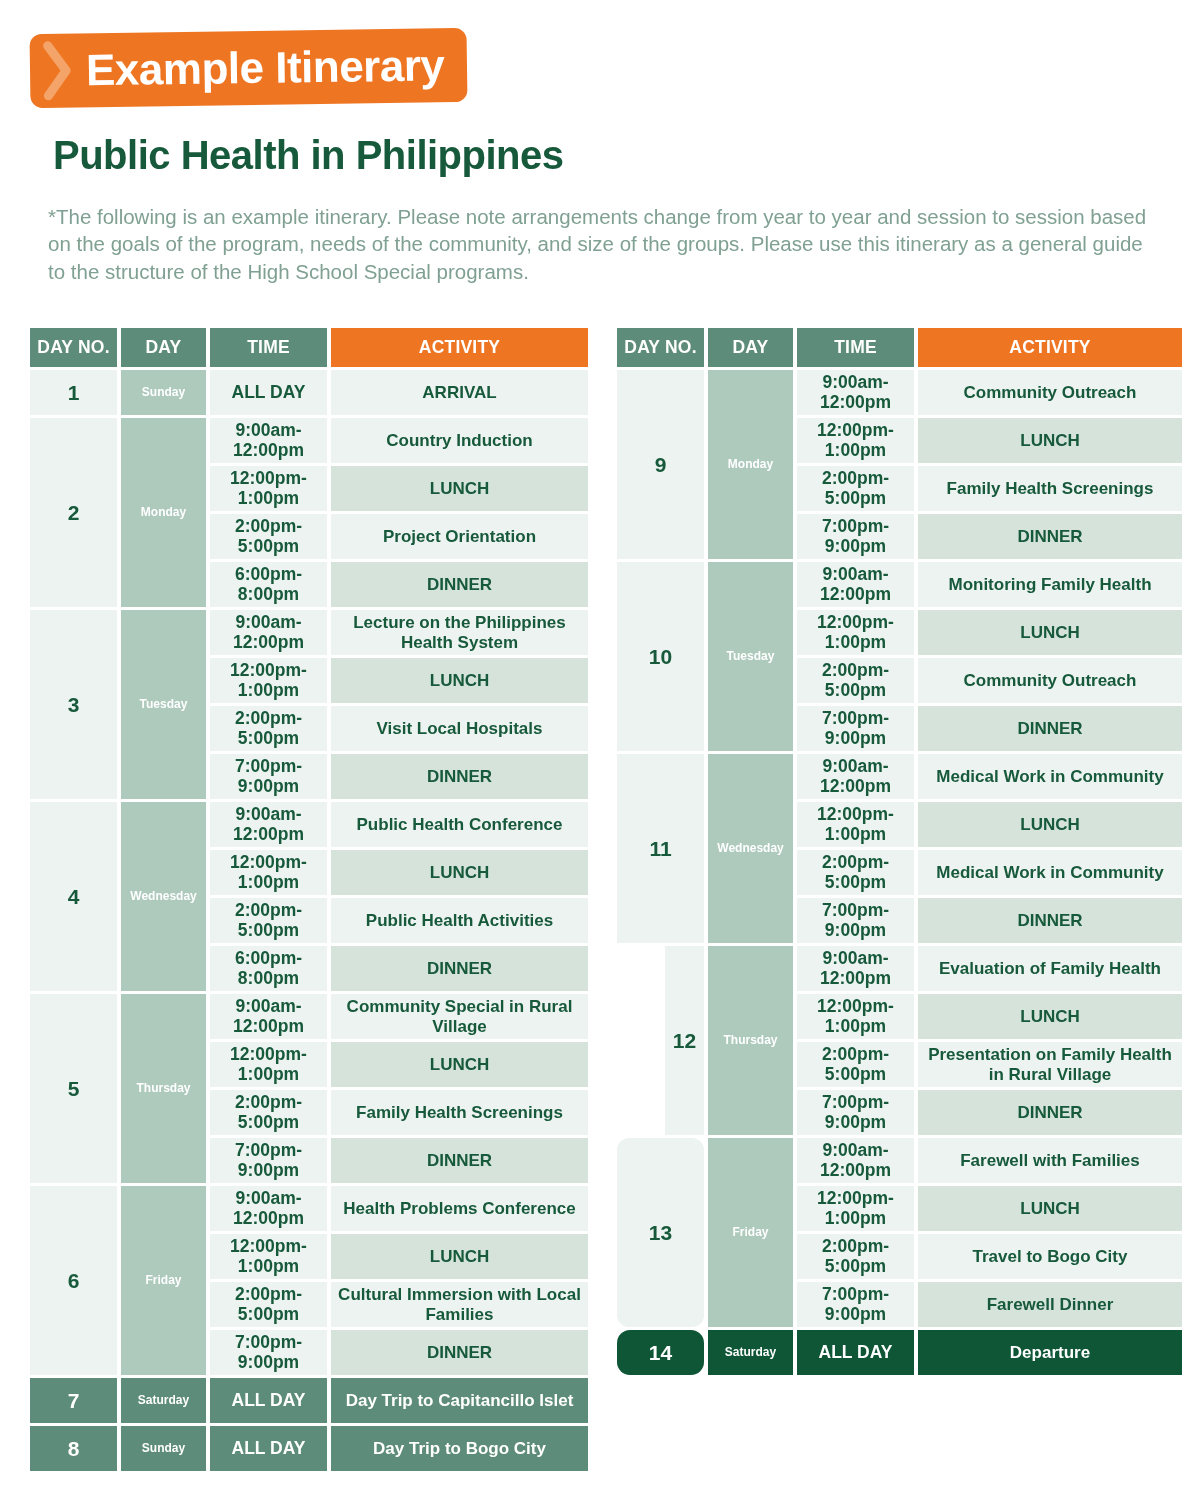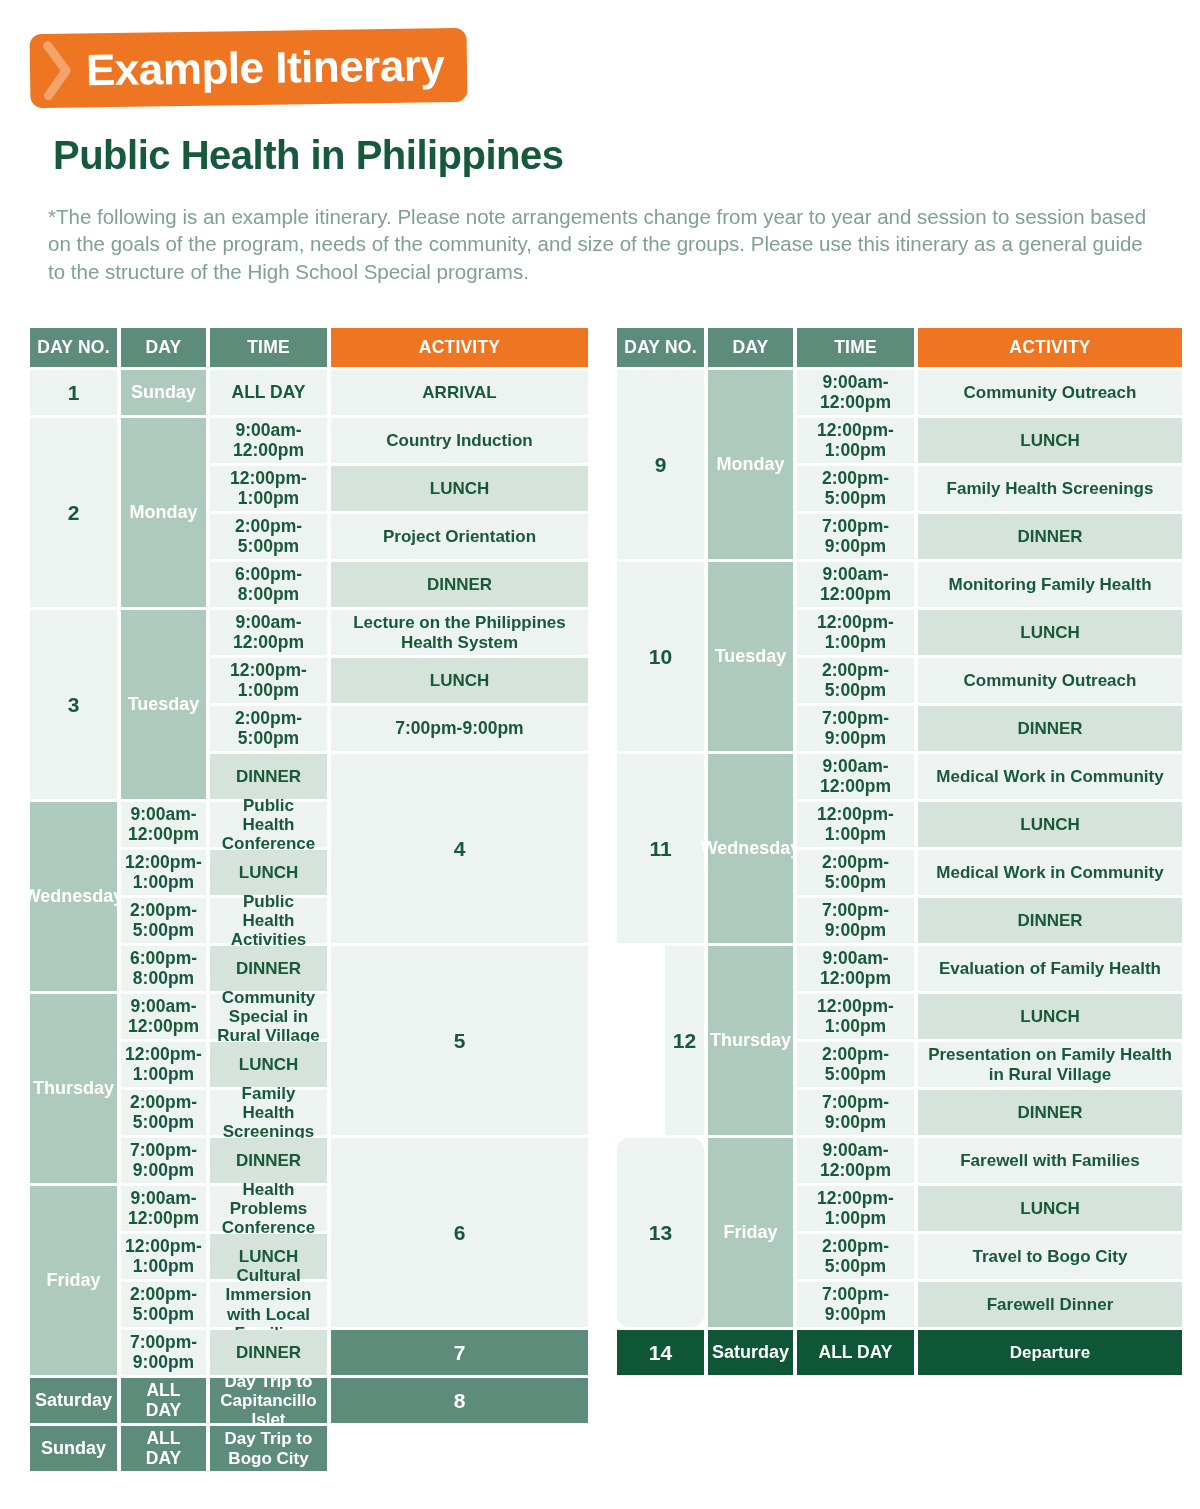--- a/index.html
+++ b/index.html
@@ -60,21 +60,21 @@
   .hcell.orange { background:var(--orange); }
 
   .cell {
     display:flex; align-items:center; justify-content:center;
     text-align:center;
     font-weight:bold; font-size:17px; line-height:1.12;
     color:var(--text-green);
     padding:2px 6px;
   }
   .cell.dayno { background:var(--cell-light); font-size:21px; font-weight:600; }
-  .cell.dayname { background:var(--sage-mid); color:#ffffff; font-size:18px; }
+  .cell.dayname { background:var(--sage-mid); color:#ffffff; font-size:12px; }
   .cell.time { background:var(--cell-light); font-size:17.5px; }
   .cell.activity { background:var(--cell-light); }
   .cell.activity.tint { background:var(--cell-tint); }
 
   .v-sage.cell, .v-sage.cell.dayno, .v-sage.cell.dayname,
   .v-sage.cell.time, .v-sage.cell.activity {
     background:var(--sage-dark); color:#ffffff;
   }
   .v-dark.cell, .v-dark.cell.dayno, .v-dark.cell.dayname,
   .v-dark.cell.time, .v-dark.cell.activity {
@@ -116,20 +116,21 @@
       <div class="cell activity v-normal">Project Orientation</div>
       <div class="cell time v-normal">6:00pm-8:00pm</div>
       <div class="cell activity v-normal tint">DINNER</div>
       <div class="cell dayno v-normal" style="grid-row: span 4;">3</div>
       <div class="cell dayname v-normal" style="grid-row: span 4;">Tuesday</div>
       <div class="cell time v-normal">9:00am-12:00pm</div>
       <div class="cell activity v-normal">Lecture on the Philippines Health System</div>
       <div class="cell time v-normal">12:00pm-1:00pm</div>
       <div class="cell activity v-normal tint">LUNCH</div>
       <div class="cell time v-normal">2:00pm-5:00pm</div>
+      <div class="cell activity v-normal">Visit Local Hospitals</div>
       <div class="cell time v-normal">7:00pm-9:00pm</div>
       <div class="cell activity v-normal tint">DINNER</div>
       <div class="cell dayno v-normal" style="grid-row: span 4;">4</div>
       <div class="cell dayname v-normal" style="grid-row: span 4;">Wednesday</div>
       <div class="cell time v-normal">9:00am-12:00pm</div>
       <div class="cell activity v-normal">Public Health Conference</div>
       <div class="cell time v-normal">12:00pm-1:00pm</div>
       <div class="cell activity v-normal tint">LUNCH</div>
       <div class="cell time v-normal">2:00pm-5:00pm</div>
       <div class="cell activity v-normal">Public Health Activities</div>
@@ -212,19 +213,19 @@
       <div class="cell dayno v-normal" style="grid-row: span 4; border-radius: 12px;">13</div>
       <div class="cell dayname v-normal" style="grid-row: span 4;">Friday</div>
       <div class="cell time v-normal">9:00am-12:00pm</div>
       <div class="cell activity v-normal">Farewell with Families</div>
       <div class="cell time v-normal">12:00pm-1:00pm</div>
       <div class="cell activity v-normal tint">LUNCH</div>
       <div class="cell time v-normal">2:00pm-5:00pm</div>
       <div class="cell activity v-normal">Travel to Bogo City</div>
       <div class="cell time v-normal">7:00pm-9:00pm</div>
       <div class="cell activity v-normal tint">Farewell Dinner</div>
-      <div class="cell dayno v-dark" style="grid-row: span 1;">14</div>
+      <div class="cell dayno v-dark" style="grid-row: span 1; border-radius: 13px;">14</div>
       <div class="cell dayname v-dark" style="grid-row: span 1;">Saturday</div>
       <div class="cell time v-dark">ALL DAY</div>
       <div class="cell activity v-dark">Departure</div>
     </div>
 
 </div>
 
 </body></html>

